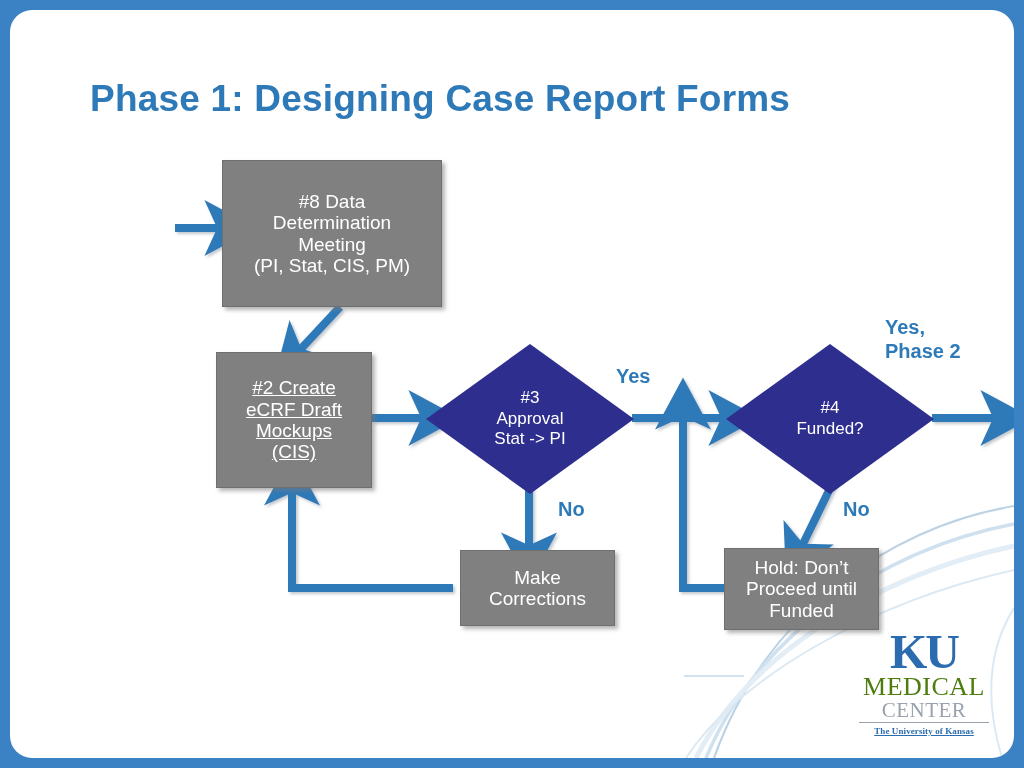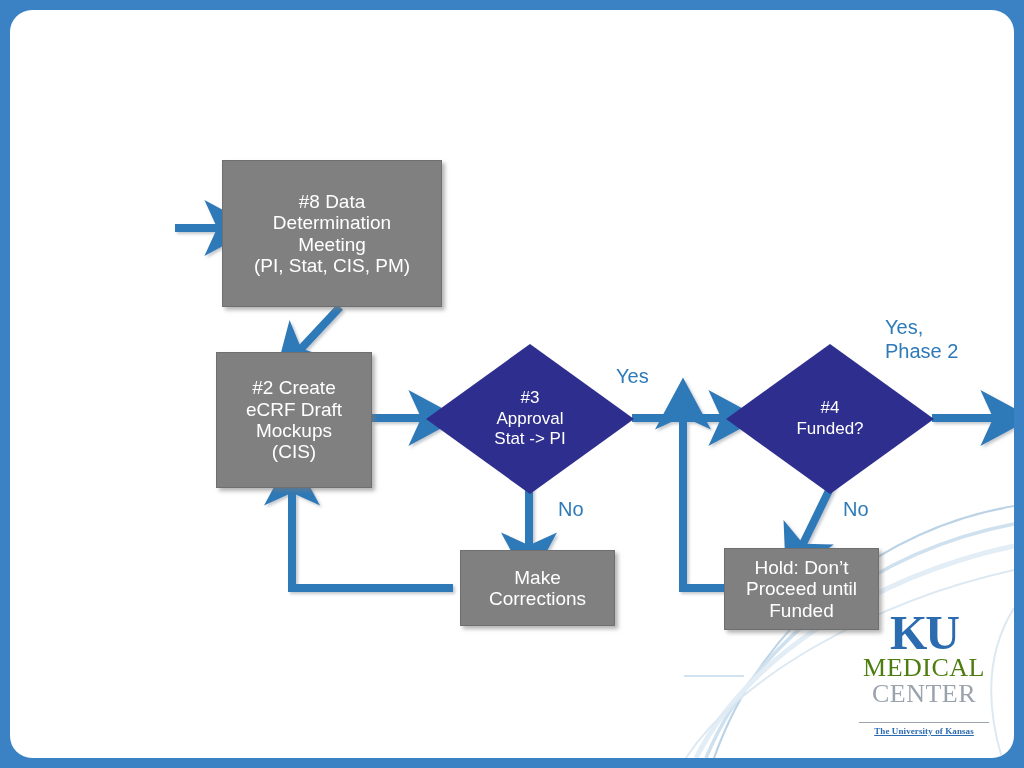--- a/index.html
+++ b/index.html
@@ -67,41 +67,41 @@
     font-size: 17px;
     line-height: 1.22;
     clip-path: polygon(50% 0%, 100% 50%, 50% 100%, 0% 50%);
     filter: drop-shadow(3px 3px 3px rgba(130,130,130,0.6));
   }
   
   .elabel {
     position: absolute;
     color: #2e7ab8;
     font-size: 20px;
-    font-weight: normal;
+    font-weight: bold;
     line-height: 1.2;
     white-space: pre-line;
   }
   
   #wires { position: absolute; left: 0; top: 0; width: 1004px; height: 748px; }
   
   #logo { position: absolute; right: 25px; bottom: 22px; width: 130px; text-align: center; }
   #logo .ku {
     font-family: "Liberation Serif", serif;
     font-size: 48px; font-weight: bold; color: #2b6cb0;
     line-height: 0.92; letter-spacing: -2px;
   }
   #logo .med {
     font-family: "Liberation Serif", serif;
     font-size: 26px; color: #4d7c0f; line-height: 1.0; letter-spacing: 0.5px;
   }
   #logo .ctr {
     font-family: "Liberation Serif", serif;
-    font-size: 26px; color: #9aa3ad; line-height: 1.0; letter-spacing: 0.5px;
-    border-bottom: 1px solid #9aa3ad; padding-bottom: 15px;
+    font-size: 21px; color: #9aa3ad; line-height: 1.0; letter-spacing: 0.5px;
+    border-bottom: 1px solid #9aa3ad; padding-bottom: 1px;
   }
   #logo .uk {
     font-family: "Liberation Serif", serif;
     font-size: 9px; font-weight: bold; color: #2b6cb0;
     margin-top: 3px; letter-spacing: 0.1px; text-decoration: underline;
   }
 </style>
 </head>
 <body>
 
@@ -141,28 +141,29 @@
         <path d="M 443 578 L 282 578 L 282 478"></path>
 
         <path d="M 828 462 L 791 538"></path>
 
         <path d="M 714 578 L 673 578 L 673 402"></path>
 
         <path d="M 922 408 L 988 408"></path>
       </g>
     </svg>
 
+    <div id="title">Phase 1: Designing Case Report Forms</div>
 
 
     <div class="box" style="left:212px; top:150px; width:220px; height:147px; white-space:pre-line;">#8 Data
 Determination
 Meeting
 (PI, Stat, CIS, PM)</div>
 
-    <div class="box" style="left:206px; top:342px; width:156px; height:136px; white-space:pre-line;">#2 Create
+    <div class="box" style="left:206px; top:342px; width:156px; height:136px; white-space:pre-line;text-decoration:underline;">#2 Create
 eCRF Draft
 Mockups
 (CIS)</div>
 
     <div class="box" style="left:714px; top:538px; width:155px; height:82px; white-space:pre-line;">Hold: Don’t
 Proceed until
 Funded</div>
 
     <div class="box" style="left:450px; top:540px; width:155px; height:76px; white-space:pre-line;">Make
 Corrections</div>

